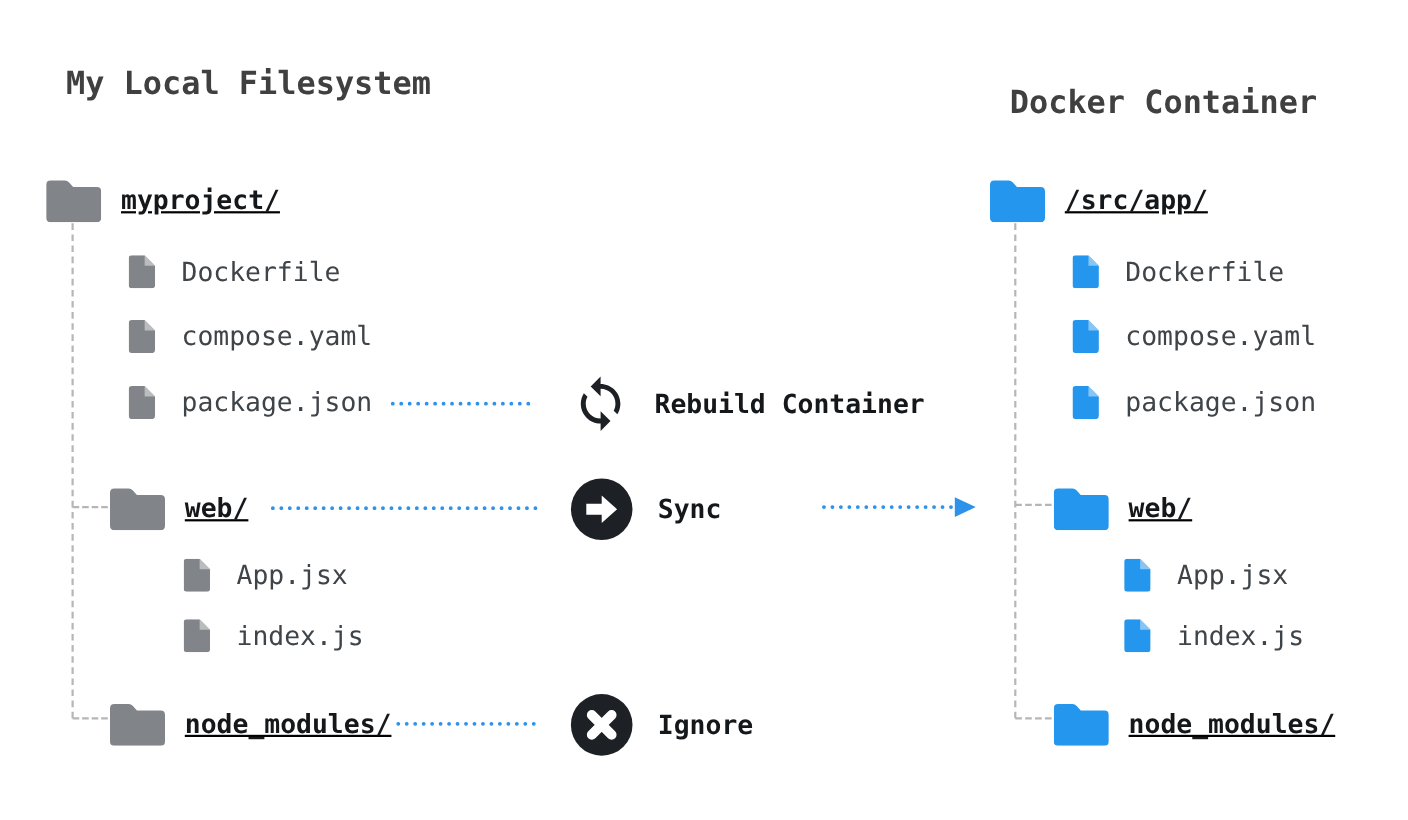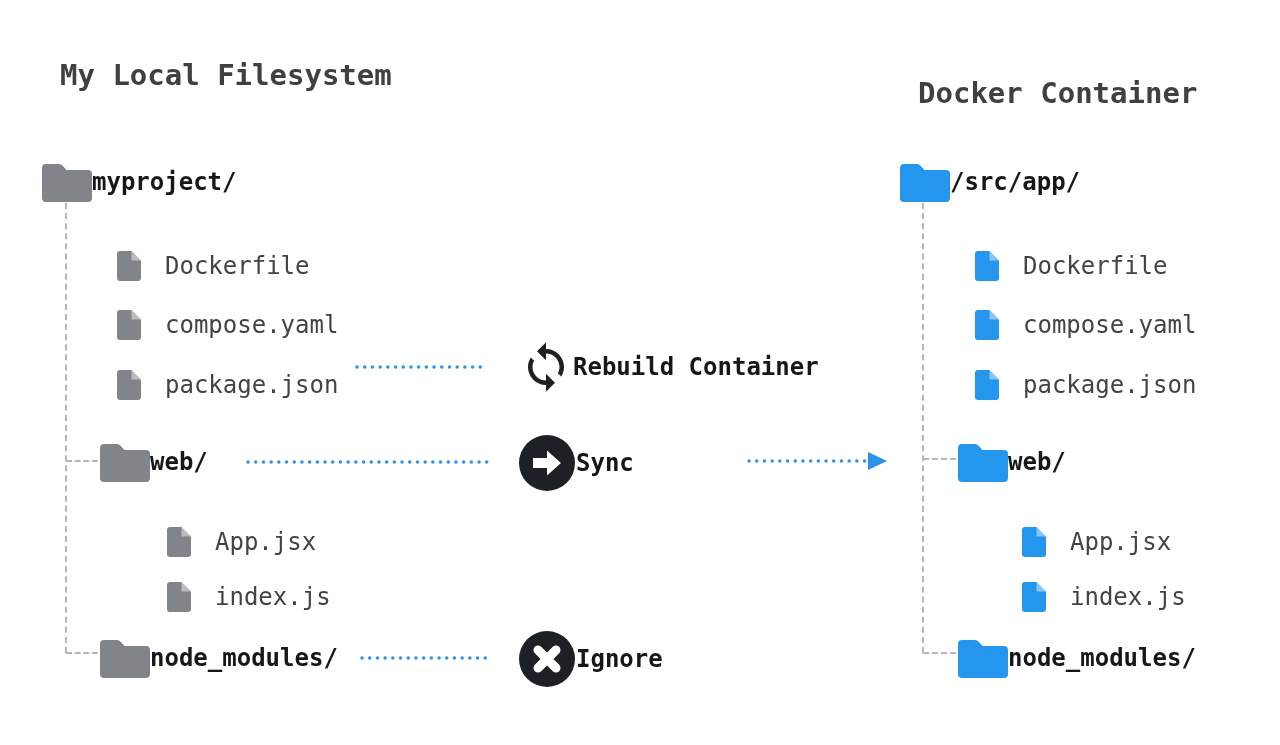--- a/index.html
+++ b/index.html
@@ -2,23 +2,23 @@
 <html><head>
 <meta charset="utf-8">
 <style>
   html,body{margin:0;padding:0;background:#ffffff;}
   .canvas{
     position:relative;width:1280px;height:745px;background:#ffffff;overflow:hidden;
     font-family:"DejaVu Sans Mono","Liberation Mono",monospace;
   }
   .title{position:absolute;font-size:29px;font-weight:bold;color:#404040;white-space:nowrap;margin-left:18px;}
   .row{position:absolute;display:flex;align-items:center;white-space:nowrap;}
-  .folder-row{height:40px;}
-  .file-row{height:30px;gap:24px;margin-top:19px;}
-  .action-row{}
+  .folder-row{height:40px;gap:18px;text-decoration:underline;}
+  .file-row{height:30px;gap:24px;}
+  .action-row{gap:22px;}
   .folder-label{font-size:24px;font-weight:bold;color:#15181b;}
   .file-label{font-size:24px;color:#3f4449;}
   .action-label{font-size:24px;font-weight:bold;color:#15181b;}
   .gray{color:#818589;}
   .blue{color:#2496ed;}
   .icon{display:inline-flex;line-height:0;}
   .vline{position:absolute;width:0;border-left:2px dashed #b6b6b6;}
   .hline{position:absolute;height:0;border-top:2px dashed #b6b6b6;}
   svg.conn{position:absolute;overflow:visible;}
   .conn line{stroke:#2e92ea;stroke-width:3.4;stroke-linecap:round;stroke-dasharray:0.1 7.6;}

